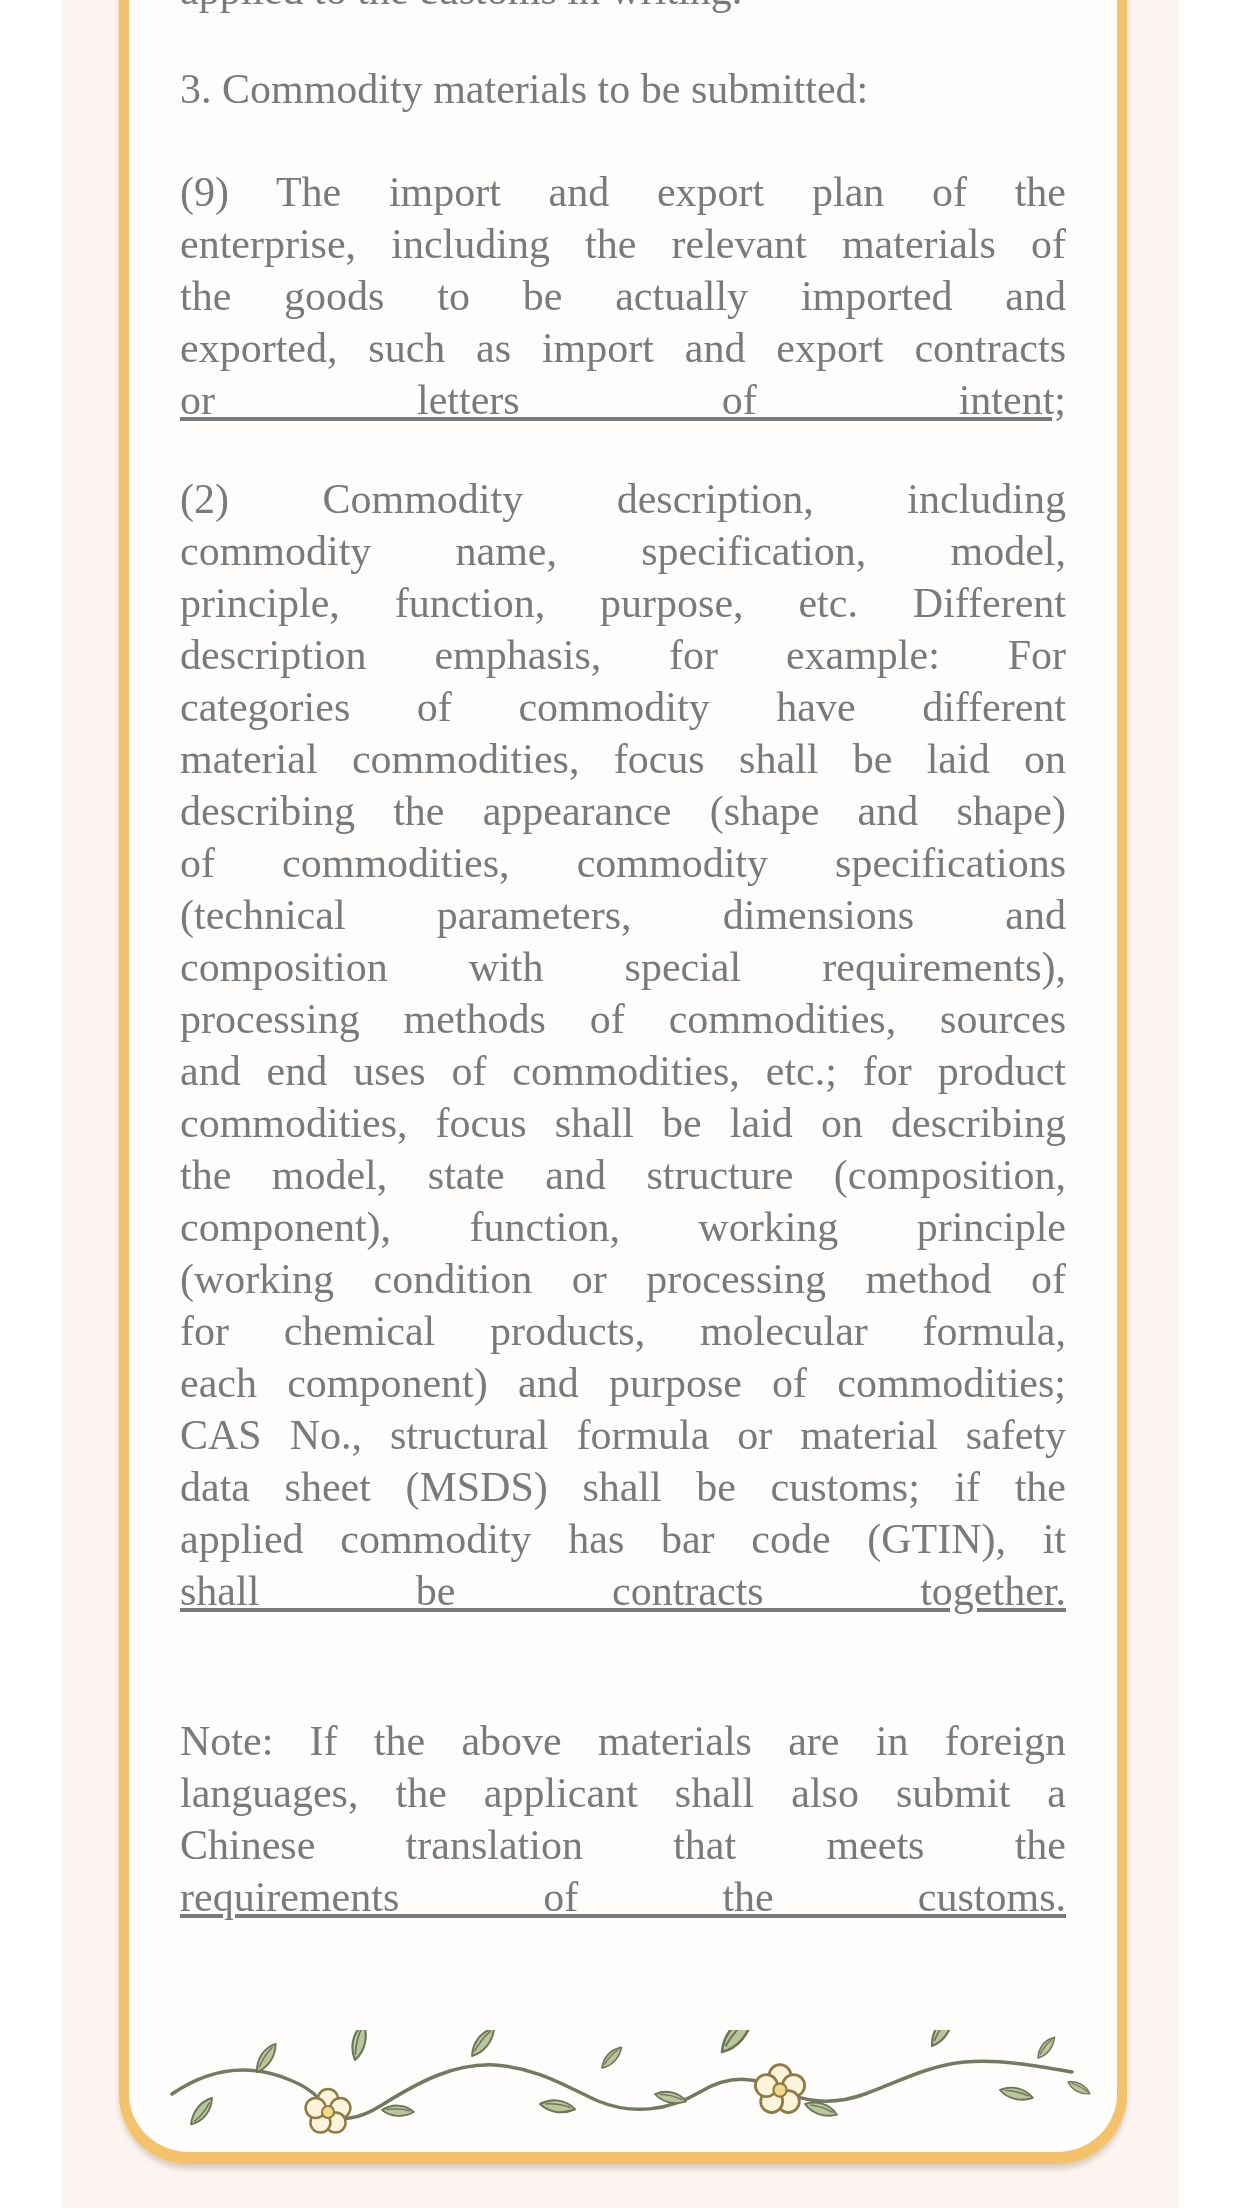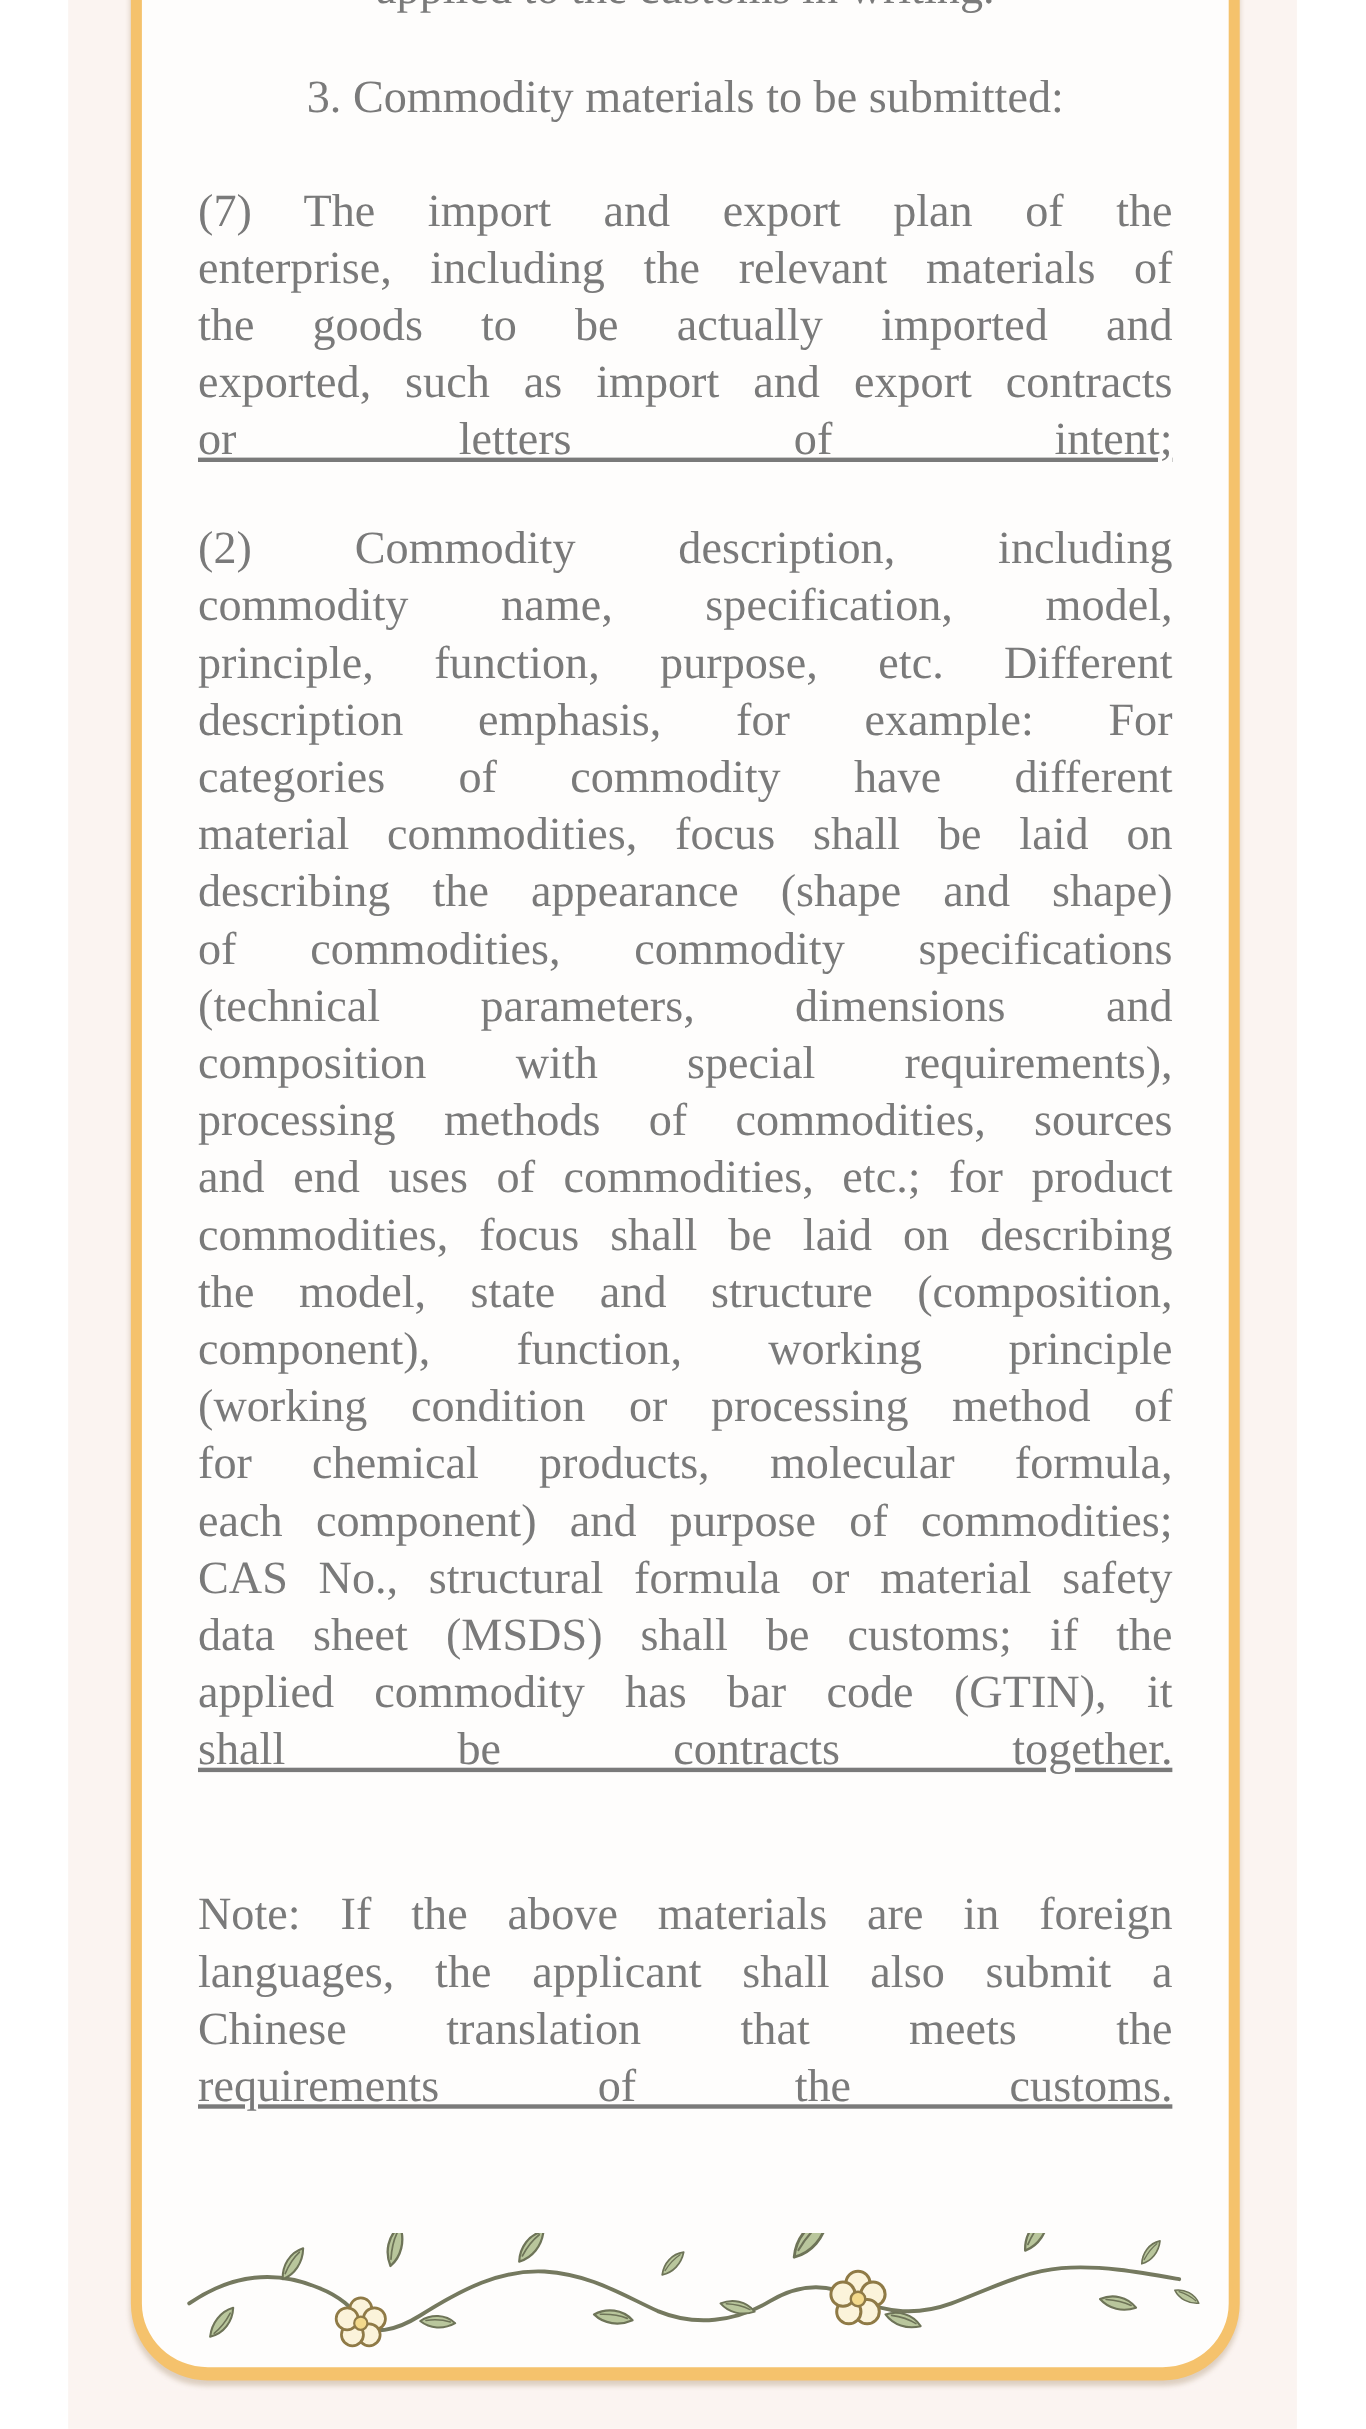--- a/index.html
+++ b/index.html
@@ -49,21 +49,21 @@
   .para .jline::after {       
     content: "";
     display: inline-block;
     width: 100%;
     height: 0;
   }
   .para .jline.last {
     text-align-last: left;
     text-decoration: underline;
   }
-  .single { text-align: center; }
+  .single { text-align: left; }
   .gap-a { margin-top: 47px; }
   .gap-b { margin-top: 51px; }
   .gap-c { margin-top: 47px; }
   .gap-note { margin-top: 98px; }
   .vine-wrap {
     margin-top: 107px;
     margin-left: -30px;
     width: 960px;
     height: 115px;
   }
@@ -78,21 +78,21 @@
 
 <div class="panel">
   <div class="card">
     <div class="content">
 
       <p class="para single">applied to the customs in writing.</p>
 
       <p class="para single gap-a">3. Commodity materials to be submitted:</p>
 
       <div class="para gap-b">
-          <div class="jline">(7) The import and export plan of the</div>
+          <div class="jline">(9) The import and export plan of the</div>
           <div class="jline">enterprise, including the relevant materials of</div>
           <div class="jline">the goods to be actually imported and</div>
           <div class="jline">exported, such as import and export contracts</div>
           <div class="jline last">or letters of intent;</div>
         </div>
 
       <div class="para gap-c">
           <div class="jline">(2) Commodity description, including</div>
           <div class="jline">commodity name, specification, model,</div>
           <div class="jline">principle, function, purpose, etc. Different</div>

